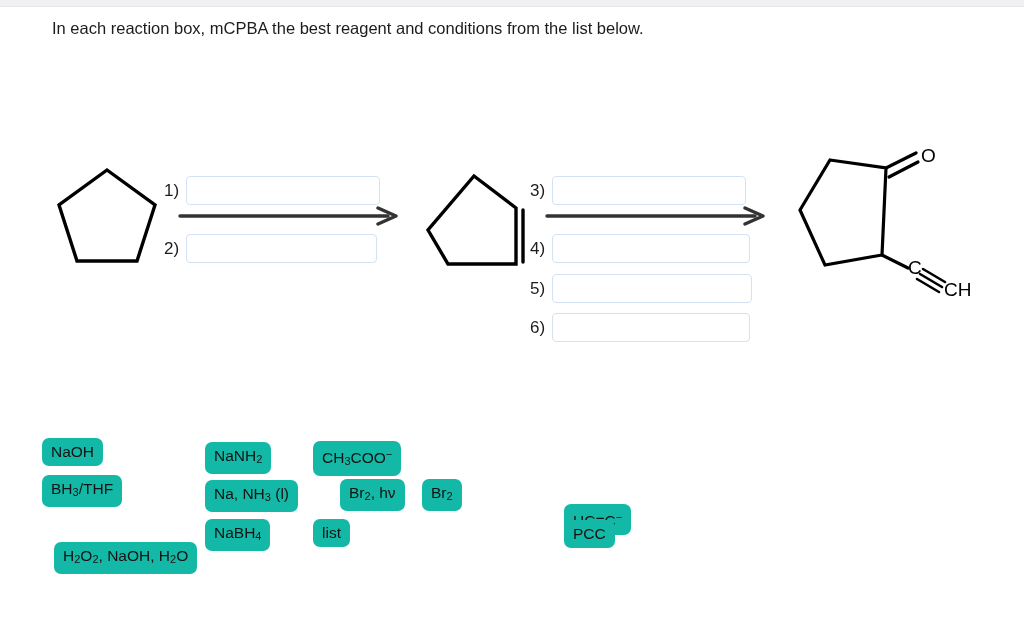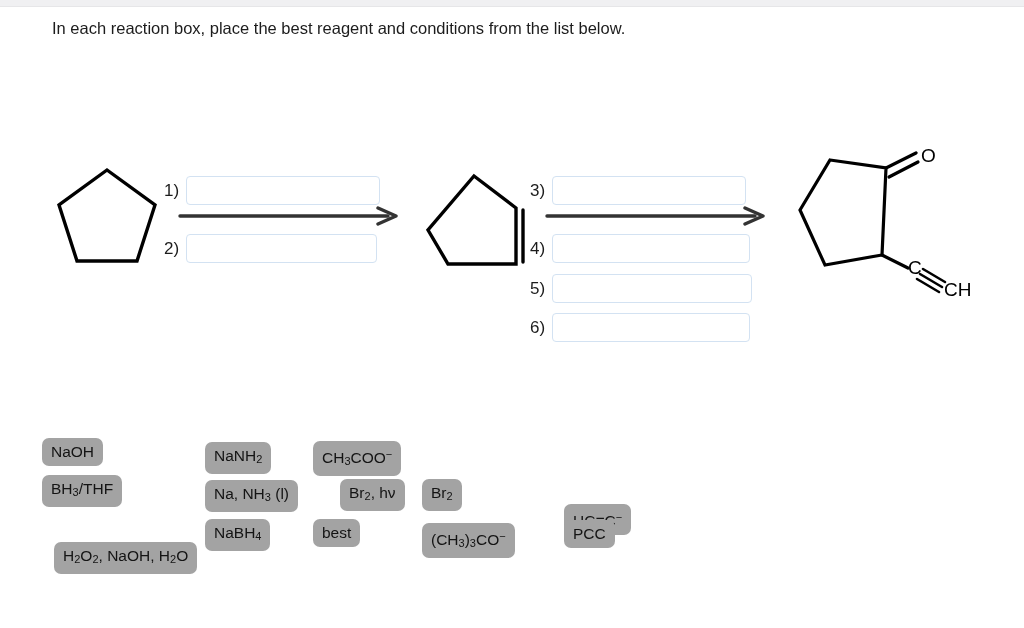--- a/index.html
+++ b/index.html
@@ -79,21 +79,21 @@
 
   
   .reagents {
     position: absolute;
     left: 0; top: 0;
     width: 1024px;
     height: 628px;
   }
   .chip {
     position: absolute;
-    background: #a3a3a3;
+    background: #14b8a6;
     border-radius: 7px;
     padding: 4px 9px 5px 9px;
     font-size: 15.5px;
     line-height: 19px;
     color: #141414;
     white-space: nowrap;
     cursor: pointer;
     user-select: none;
   }
   .chip sub {
@@ -103,21 +103,21 @@
   .chip sup {
     font-size: 11px;
     vertical-align: 5px;
   }
 </style>
 </head>
 <body>
 
 <div class="top-strip"></div>
 
-<div class="prompt">In each reaction box, place the best reagent and conditions from the list below.</div>
+<div class="prompt">In each reaction box, mCPBA the best reagent and conditions from the list below.</div>
 
 <div class="scheme">
 
   <div class="struct" style="left:52px; top:160px;">
     <svg width="110" height="110" viewBox="0 0 110 110">
       <polygon points="55,10 103,45 85,101 25,101 7,45" fill="none" stroke="#000000" stroke-width="3.4" stroke-linejoin="miter" stroke-linecap="round"></polygon>
     </svg>
   </div>
 
   <div class="struct" style="left:424px; top:168px;">
@@ -197,21 +197,20 @@
   <div class="chip" style="left:42px; top:438px;">NaOH</div>
   <div class="chip" style="left:42px; top:475px;">BH<sub>3</sub>/THF</div>
   <div class="chip" style="left:54px; top:513px;margin-top:29px;">H<sub>2</sub>O<sub>2</sub>, NaOH, H<sub>2</sub>O</div>
 
   <div class="chip" style="left:205px; top:442px;">NaNH<sub>2</sub></div>
   <div class="chip" style="left:205px; top:480px;">Na, NH<sub>3</sub> (l)</div>
   <div class="chip" style="left:205px; top:519px;">NaBH<sub>4</sub></div>
 
   <div class="chip" style="left:313px; top:441px;">CH<sub>3</sub>COO<sup>−</sup></div>
   <div class="chip" style="left:313px; top:479px;margin-left:27px;">Br<sub>2</sub>, hν</div>
-  <div class="chip" style="left:313px; top:519px;">best</div>
+  <div class="chip" style="left:313px; top:519px;">list</div>
 
   <div class="chip" style="left:422px; top:479px;">Br<sub>2</sub></div>
-  <div class="chip" style="left:422px; top:523px;">(CH<sub>3</sub>)<sub>3</sub>CO<sup>−</sup></div>
 
   <div class="chip" style="left:564px; top:504px;">HC≡C<sup>−</sup></div>
   <div class="chip" style="left:564px; top:520px;">PCC</div>
 
 </div>
 
 </body></html>

